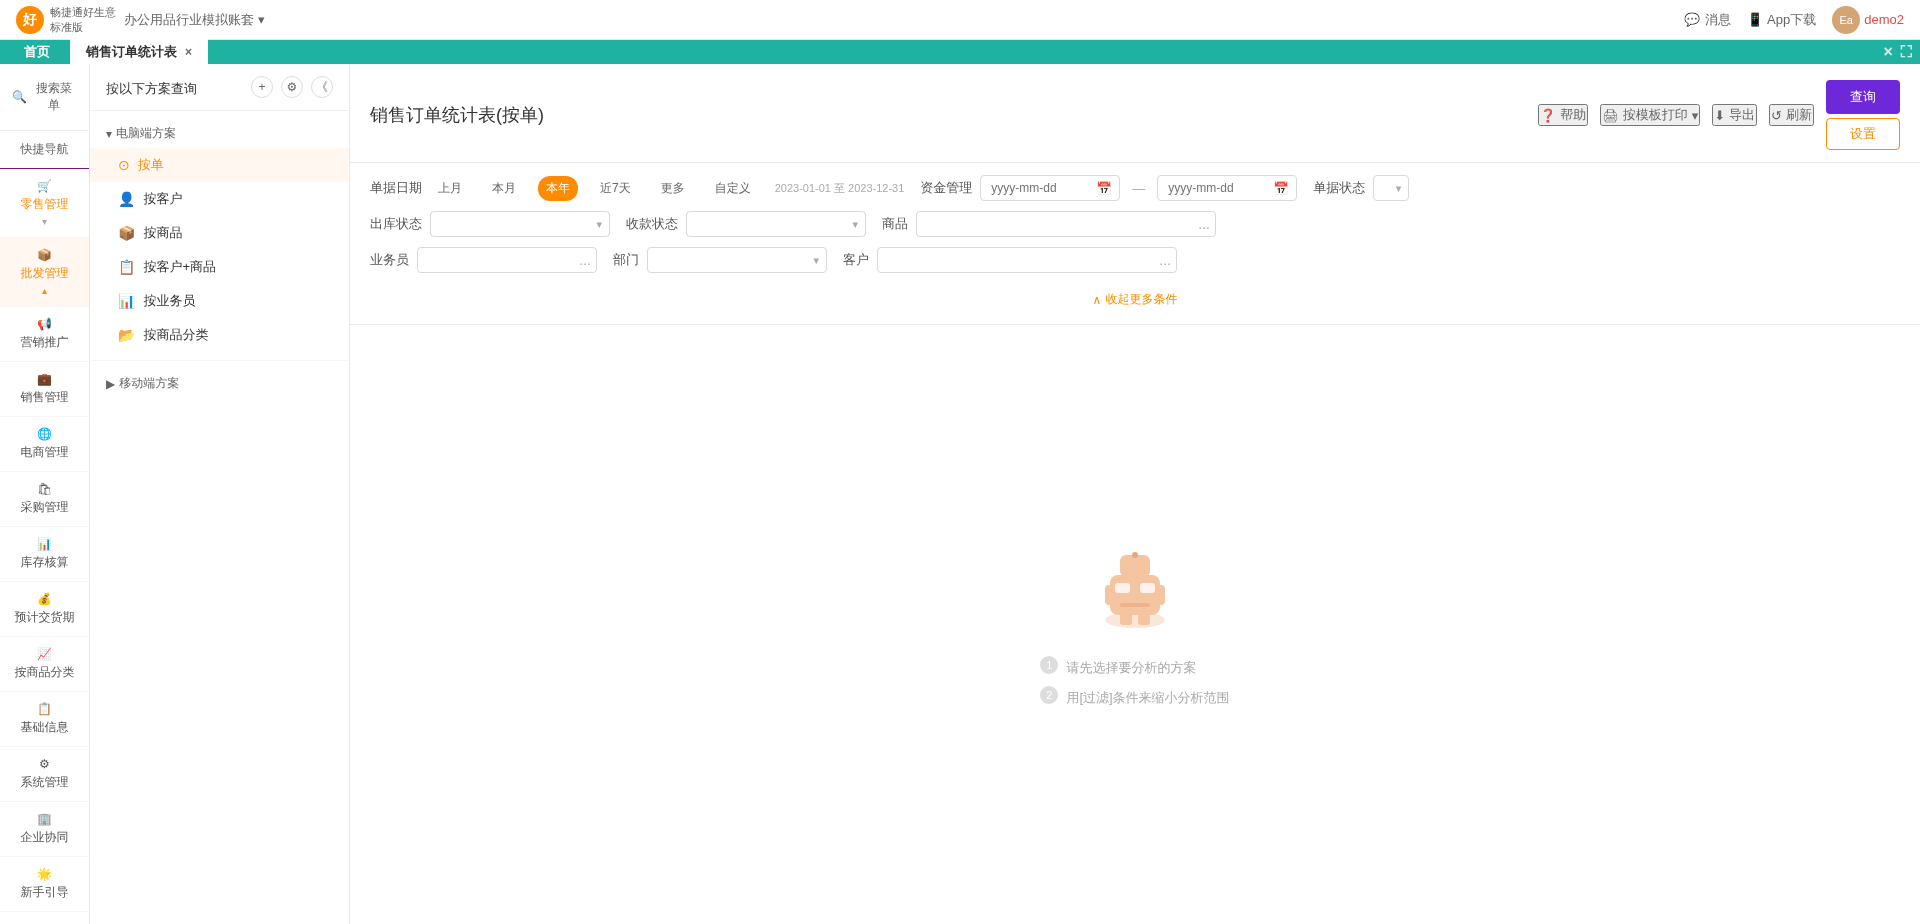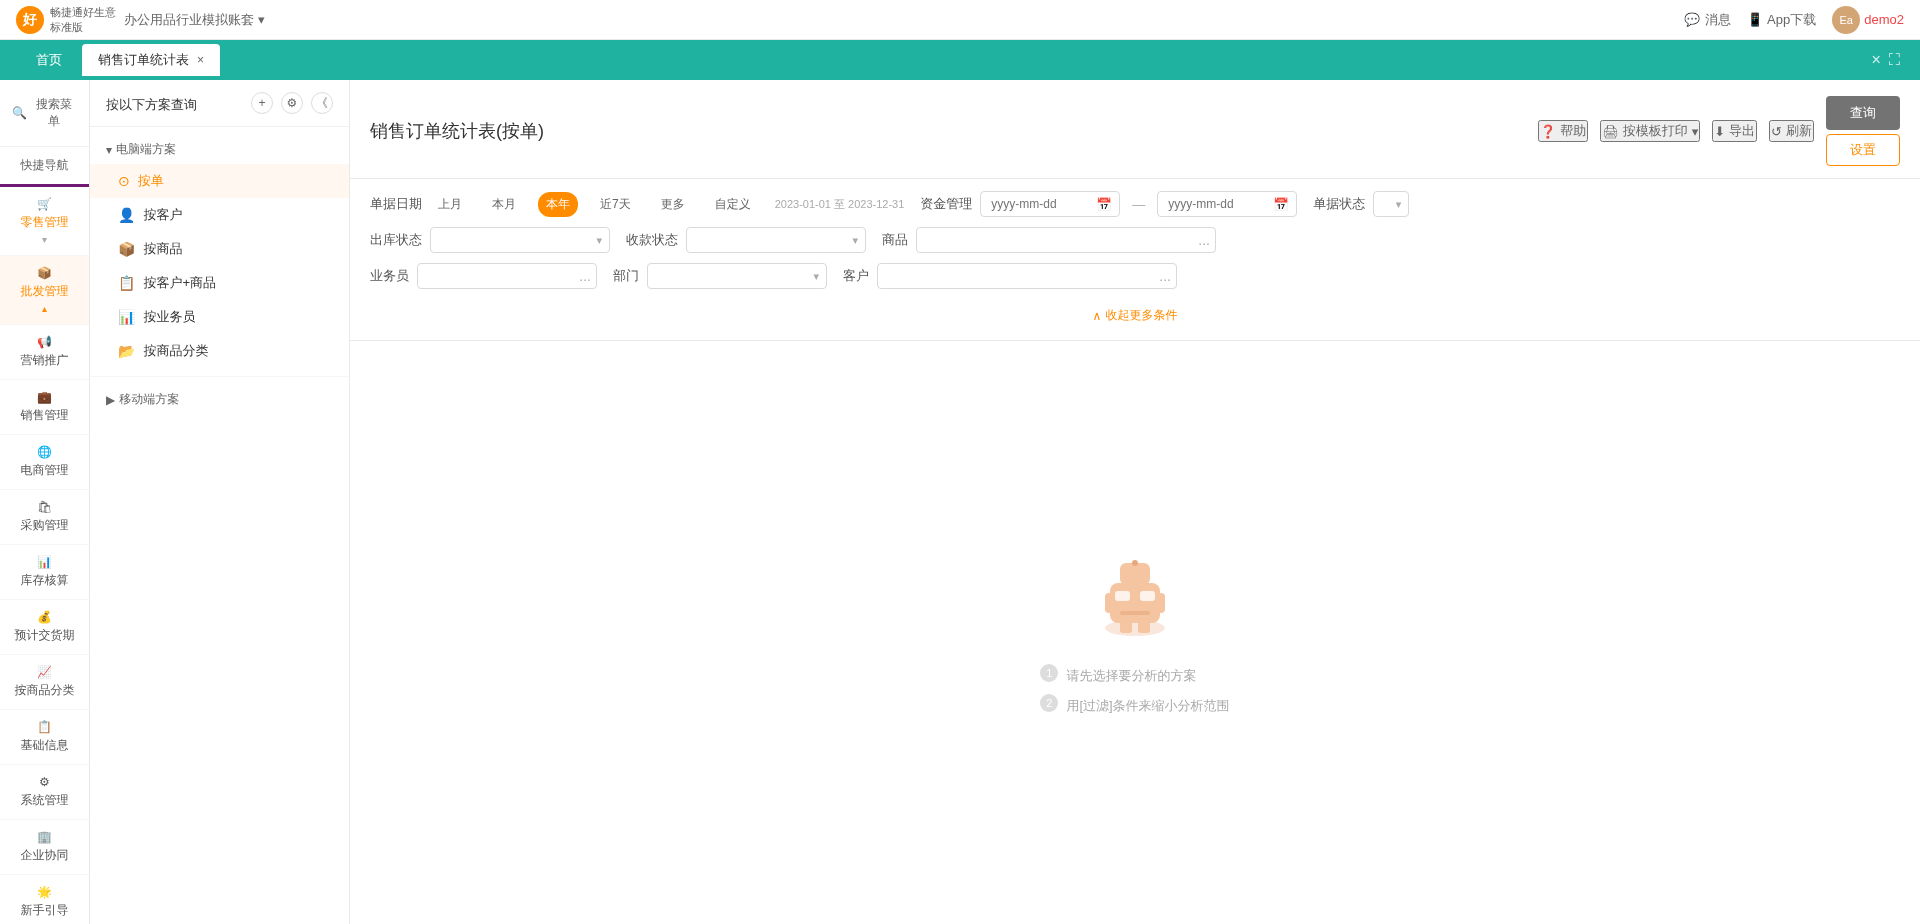--- a/index.html
+++ b/index.html
@@ -11,36 +11,36 @@
     .logo-area { display: flex; align-items: center; gap: 6px; }
     .logo-icon { width: 28px; height: 28px; background: #ff8c00; border-radius: 50%; display: flex; align-items: center; justify-content: center; color: white; font-size: 14px; font-weight: bold; }
     .logo-text { font-size: 11px; color: #666; line-height: 1.3; }
     .topbar-center { display: flex; align-items: center; gap: 4px; color: #666; font-size: 13px; }
     .topbar-right { display: flex; align-items: center; gap: 16px; }
     .topbar-right-item { display: flex; align-items: center; gap: 4px; color: #666; font-size: 13px; cursor: pointer; }
     .avatar { width: 28px; height: 28px; border-radius: 50%; background: #d4a574; display: flex; align-items: center; justify-content: center; color: white; font-size: 11px; }
     .username { font-size: 13px; color: #ef4444; }
 
     
-    .tabbar { height: 40px; background: #20b2a0; display: flex; align-items: center; padding: 0 20px; flex-shrink: 0; gap: 4px; }
+    .tabbar { height: 24px; background: #20b2a0; display: flex; align-items: center; padding: 0 8px; flex-shrink: 0; gap: 4px; font-weight: bold; }
     .tab { height: 32px; padding: 0 16px; border-radius: 4px 4px 0 0; display: flex; align-items: center; gap: 8px; cursor: pointer; font-size: 13px; }
     .tab-home { background: transparent; color: white; }
     .tab-active { background: white; color: #333; }
     .tab-close { color: #666; font-size: 12px; cursor: pointer; }
     .tabbar-right { margin-left: auto; display: flex; align-items: center; gap: 8px; }
     .tabbar-btn { color: white; cursor: pointer; font-size: 16px; opacity: 0.8; }
 
     
     .main-layout { display: flex; flex: 1; overflow: hidden; }
 
     
     .sidebar { width: 90px; background: #fff; border-right: 1px solid #e8e8e8; display: flex; flex-direction: column; flex-shrink: 0; overflow-y: auto; }
     .sidebar-search { padding: 10px 8px; border-bottom: 1px solid #f0f0f0; }
     .sidebar-search-btn { width: 100%; padding: 6px 4px; background: none; border: none; cursor: pointer; color: #666; font-size: 12px; display: flex; align-items: center; justify-content: center; gap: 4px; }
-    .sidebar-nav { padding: 6px 12px; border-bottom: 3px solid #701a75; }
+    .sidebar-nav { padding: 6px 12px; border-bottom: 1px solid #701a75; }
     .sidebar-nav-label { font-size: 12px; color: #666; text-align: center; padding: 4px; cursor: pointer; }
     .sidebar-menu-item { padding: 10px 8px; text-align: center; cursor: pointer; font-size: 12px; color: #555; border-bottom: 1px solid #f5f5f5; display: flex; flex-direction: column; align-items: center; gap: 3px; }
     .sidebar-menu-item.active { color: #ff8c00; }
 
     
     .content-area { flex: 1; display: flex; overflow: hidden; }
 
     
     .left-panel { width: 260px; background: #fff; border-right: 1px solid #e8e8e8; flex-shrink: 0; overflow-y: auto; }
     .left-panel-header { padding: 12px 16px; display: flex; align-items: flex-end; justify-content: space-between; border-bottom: 1px solid #f0f0f0; }
@@ -56,21 +56,21 @@
     .plan-subsection { border-top: 1px solid #f5f5f5; padding: 8px 0; }
     .plan-subsection-title { padding: 6px 16px; font-size: 12px; color: #666; display: flex; align-items: center; gap: 4px; cursor: pointer; }
 
     
     .right-panel { flex: 1; display: flex; flex-direction: column; overflow: hidden; }
     .right-panel-header { background: white; padding: 16px 20px 0; border-bottom: 1px solid #e8e8e8; flex-shrink: 0; }
     .page-title-row { display: flex; align-items: center; justify-content: space-between; margin-bottom: 12px; }
     .page-title { font-size: 18px; font-weight: 500; color: #333; }
     .header-actions { display: flex; align-items: center; gap: 12px; }
     .header-action-btn { display: flex; align-items: center; gap: 4px; color: #666; font-size: 13px; cursor: pointer; }
-    .query-btn { background: #737373; color: white; border: none; padding: 8px 24px; border-radius: 4px; font-size: 13px; cursor: pointer; font-family: inherit; }
+    .query-btn { background: #6d28d9; color: white; border: none; padding: 8px 24px; border-radius: 4px; font-size: 13px; cursor: pointer; font-family: inherit; }
     .settings-btn { background: white; color: #ff8c00; border: 1px solid #ff8c00; padding: 6px 16px; border-radius: 4px; font-size: 13px; cursor: pointer; font-family: inherit; }
 
     
     .filter-area { padding: 12px 20px; background: white; border-bottom: 1px solid #e8e8e8; flex-shrink: 0; }
     .filter-row { display: flex; align-items: center; gap: 16px; margin-bottom: 10px; flex-wrap: wrap; }
     .filter-group { display: flex; align-items: center; gap: 8px; }
     .filter-label { font-size: 13px; color: #555; white-space: nowrap; }
     .date-tabs { display: flex; align-items: center; gap: 14px; }
     .date-tab { padding: 4px 8px; border-radius: 12px; font-size: 12px; cursor: pointer; color: #666; background: none; border: none; font-family: inherit; }
     .date-tab.active { background: #ff8c00; color: white; border-radius: 12px; }

